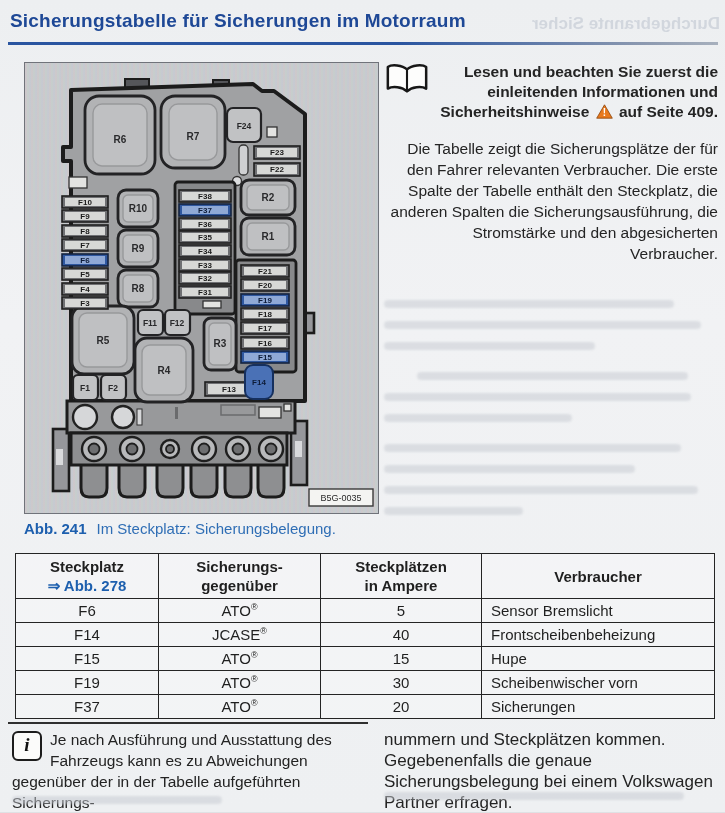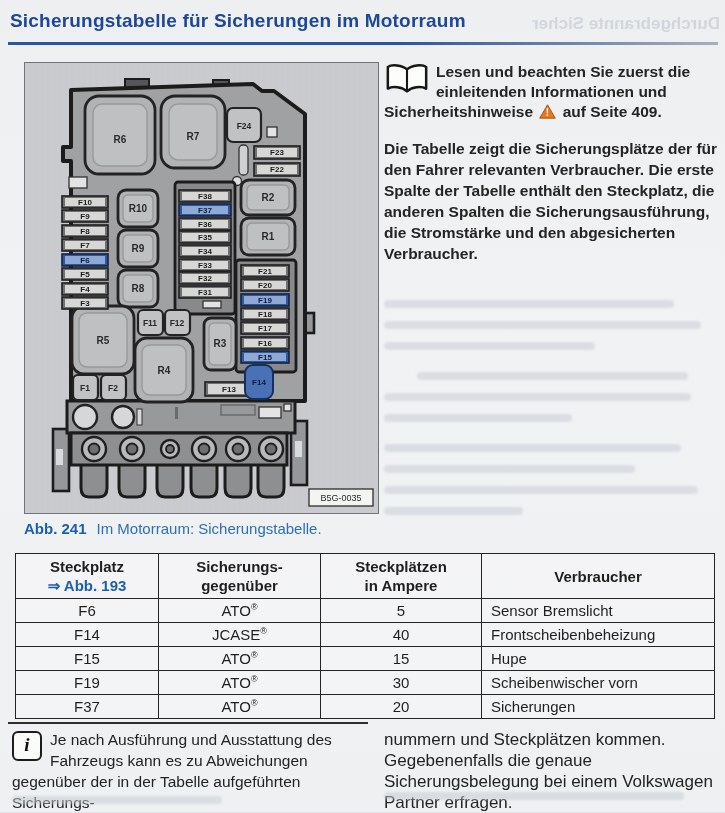--- a/index.html
+++ b/index.html
@@ -31,25 +31,25 @@
   .rli{fill:#bfc0c2;stroke:#98999b;stroke-width:1.4;}
   .rlbl{font-family:"Liberation Sans",sans-serif;font-size:10px;font-weight:bold;fill:#2a2a2c;text-anchor:middle;}
   .sq{fill:#c1c2c4;stroke:#232325;stroke-width:2.2;}
   .sqlbl{font-family:"Liberation Sans",sans-serif;font-size:8.5px;font-weight:bold;fill:#28282a;text-anchor:middle;}
   .panel{fill:#88898b;stroke:#1c1c1c;stroke-width:2.8;}
   .wdet{fill:#e3e3e1;stroke:#333;stroke-width:1.3;}
   .metal{fill:#96979b;stroke:#1c1c1c;stroke-width:2.6;}
   .codebox{fill:#f4f4f2;stroke:#3a3a3a;stroke-width:1.4;}
   .codetxt{font-family:"Liberation Sans",sans-serif;font-size:9px;fill:#2a2a2a;text-anchor:middle;}
   
-  .rightcol{position:absolute;left:384px;top:62px;width:334px;color:#242424;}
+  .rightcol{position:absolute;left:384px;top:62px;width:334px;color:#242424;text-align:right;}
   .notice{font-size:15.5px;line-height:20px;font-weight:bold;}
   .book-icon{float:left;width:46px;height:32px;margin:1px 6px 2px 0;}
   .warn-icon{display:inline-block;width:17px;height:15px;vertical-align:-2px;margin:0 2px;}
-  .intro-par{margin-top:16px;font-size:15.5px;line-height:21px;font-weight:bold;}
+  .intro-par{margin-top:16px;font-size:15.5px;line-height:21px;font-weight:normal;}
   
   .bleed-block{position:absolute;left:384px;top:300px;width:330px;}
   .bl{height:8px;border-radius:4px;background:#c6cad1;opacity:.5;filter:blur(.8px);margin-bottom:13px;}
   .bl:nth-of-type(1){width:88%;}.bl:nth-of-type(2){width:96%;}
   .bl:nth-of-type(3){width:64%;margin-bottom:22px;}
   .bl:nth-of-type(4){width:82%;margin-left:10%;}.bl:nth-of-type(5){width:93%;}
   .bl:nth-of-type(6){width:57%;margin-bottom:22px;}
   .bl:nth-of-type(7){width:90%;}.bl:nth-of-type(8){width:76%;}
   .bl:nth-of-type(9){width:95%;}.bl:nth-of-type(10){width:42%;}
   .bleed-foot{position:absolute;}
@@ -355,21 +355,21 @@
         </g>
 
       <g>
         <rect x="284" y="426" width="64" height="17" class="codebox"></rect>
         <text x="316" y="438" class="codetxt">B5G-0035</text>
       </g>
     </svg>
   </div>
 
   <div class="caption">
-    <b>Abb. 241</b><span>Im Motorraum: Sicherungstabelle.</span>
+    <b>Abb. 241</b><span>Im Steckplatz: Sicherungsbelegung.</span>
   </div>
 
   <div class="rightcol">
     <div class="notice">
       <svg class="book-icon" viewBox="0 0 48 32">
         <path d="M24,6 C19,1.5 8,0.5 4,3.5 L4,26 C9,23 19,24 24,29 C29,24 39,23 44,26 L44,3.5 C40,0.5 29,1.5 24,6 Z" fill="#fdfdfc" stroke="#171717" stroke-width="2.6" stroke-linejoin="round"></path>
         <line x1="24" y1="6" x2="24" y2="29" stroke="#171717" stroke-width="2.2"></line>
       </svg>
       <span>Lesen und beachten Sie zuerst die einleitenden Informationen und Sicherheitshinweise</span>
       <svg class="warn-icon" viewBox="0 0 17 15">
@@ -398,21 +398,21 @@
     <colgroup>
         <col class="col1">
         <col class="col2">
         <col class="col3">
         <col class="col4">
       </colgroup>
     <thead>
       <tr>
         <th>
           <div>Steckplatz</div>
-          <div class="abbref">⇒ Abb. 193</div>
+          <div class="abbref">⇒ Abb. 278</div>
         </th>
         <th>
           <div>Sicherungs-</div>
           <div>gegenüber</div>
         </th>
         <th>
           <div>Steckplätzen</div>
           <div>in Ampere</div>
         </th>
         <th>

